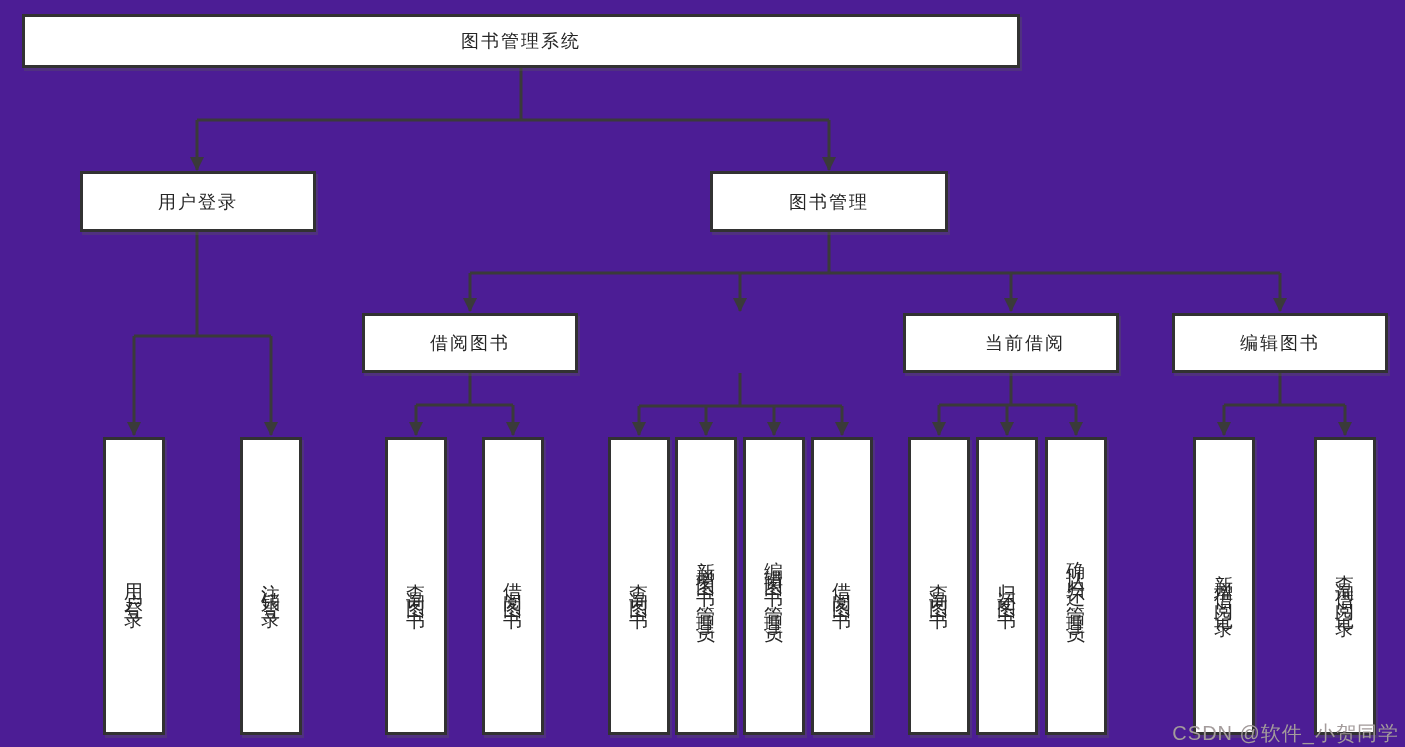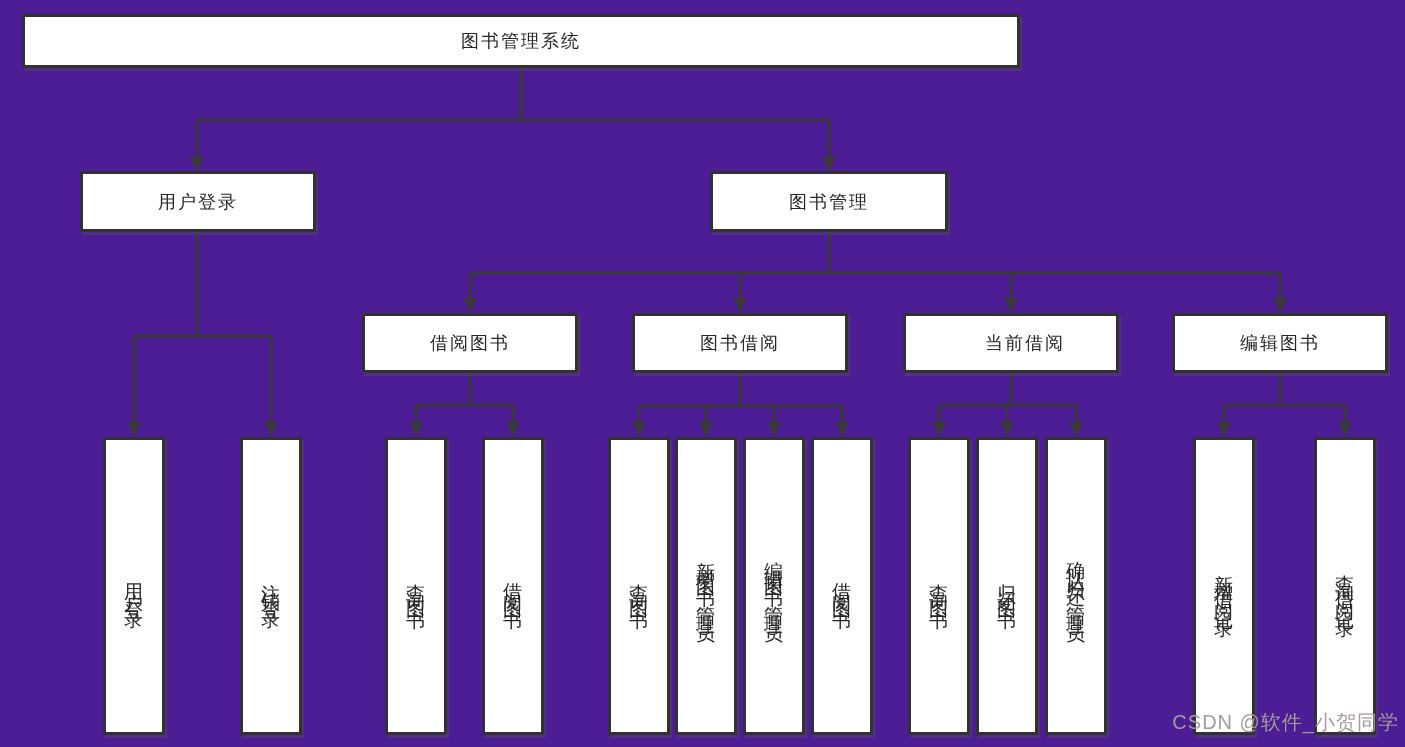--- a/index.html
+++ b/index.html
@@ -52,21 +52,21 @@
     white-space: nowrap;
   }
   .g1a { left: 103px; }  .g1b { left: 240px; }
   .g2a { left: 385px; }  .g2b { left: 482px; }
   .g3a { left: 608px; }  .g3b { left: 675px; }  .g3c { left: 743px; }  .g3d { left: 811px; }
   .g4a { left: 908px; }  .g4b { left: 976px; }  .g4c { left: 1045px; }
   .g5a { left: 1193px; } .g5b { left: 1314px; }
   .watermark {
     position: absolute;
     right: 6px;
-    bottom: 11px;
+    bottom: 0;
     font-size: 20px;
     color: #a39b9b;
     letter-spacing: 1px;
     z-index: 10;
     pointer-events: none;
   }
 </style>
 </head>
 <body>
 
@@ -122,23 +122,20 @@
   <div class="box lvl2 n-login">
     <span>用户登录</span>
   </div>
   <div class="box lvl2 n-bookmgmt">
     <span>图书管理</span>
   </div>
 
   <div class="box lvl3 n-newbook">
     <span>借阅图书</span>
   </div>
-  <div class="box lvl3 n-borrow">
-    <span>图书借阅</span>
-  </div>
   <div class="box lvl3 n-current">
     <span>当前借阅</span>
   </div>
   <div class="box lvl3 n-records">
     <span>编辑图书</span>
   </div>
 
   <div class="box leaf g1a">
     <span class="vtext">用户登录</span>
   </div>

